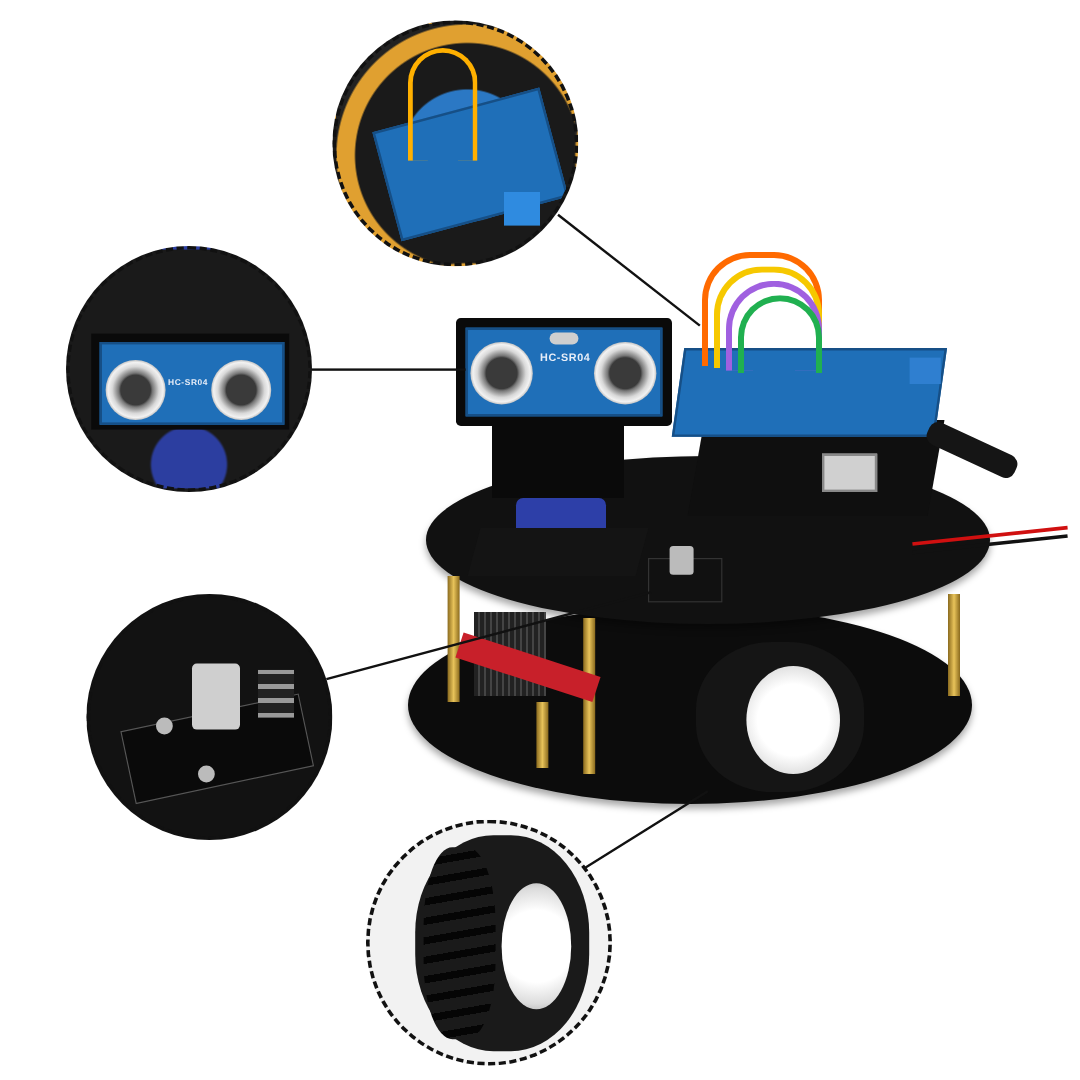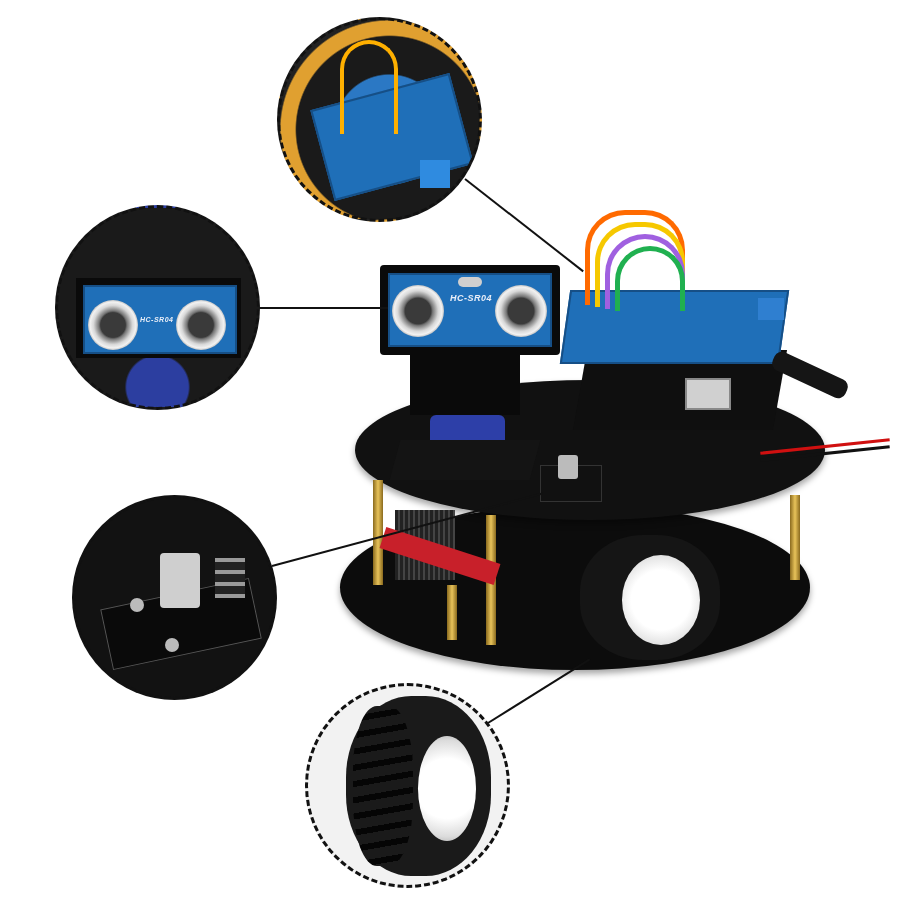--- a/index.html
+++ b/index.html
@@ -5,21 +5,21 @@
   html,body{margin:0;padding:0;background:#ffffff;}
   body{width:900px;height:900px;position:relative;overflow:hidden;font-family:"Liberation Sans",sans-serif;}
   .callout{position:absolute;border-radius:50%;border:3px dashed #111;overflow:hidden;box-sizing:border-box;}
   .line{position:absolute;height:2px;background:#111;transform-origin:0 50%;}
   .abs{position:absolute;}
   
   .plate{position:absolute;border-radius:50%;background:#0c0c0c;box-shadow:0 4px 6px rgba(0,0,0,.35);}
   .pillar{position:absolute;width:10px;background:linear-gradient(90deg,#8a6a1e,#e8c35a,#8a6a1e);}
   .pcb-blue{background:#1f6fb8;border:2px solid #164f86;}
   .sensor-eye{position:absolute;border-radius:50%;background:radial-gradient(circle,#3a3a3a 35%,#777 40%,#d8d8d8 55%,#f2f2f2 65%,#a0a0a0 75%);}
-  .label-text{position:absolute;color:#e8eef8;font-size:9px;font-weight:bold;letter-spacing:.5px;font-style:italic;}
+  .label-text{position:absolute;color:#e8eef8;font-size:9px;font-weight:bold;letter-spacing:.5px;}
   .wheel{position:absolute;border-radius:45%;background:#151515;}
   .hub{position:absolute;border-radius:50%;background:radial-gradient(circle,#ffffff 50%,#dcdcdc 80%,#aaaaaa);}
   .wire{position:absolute;border-radius:40px 40px 0 0;border-style:solid;border-bottom:none;}
 </style>
 </head>
 <body>
 
 <div>
 
   <div class="plate" style="left:340px;top:505px;width:470px;height:165px;"></div>

